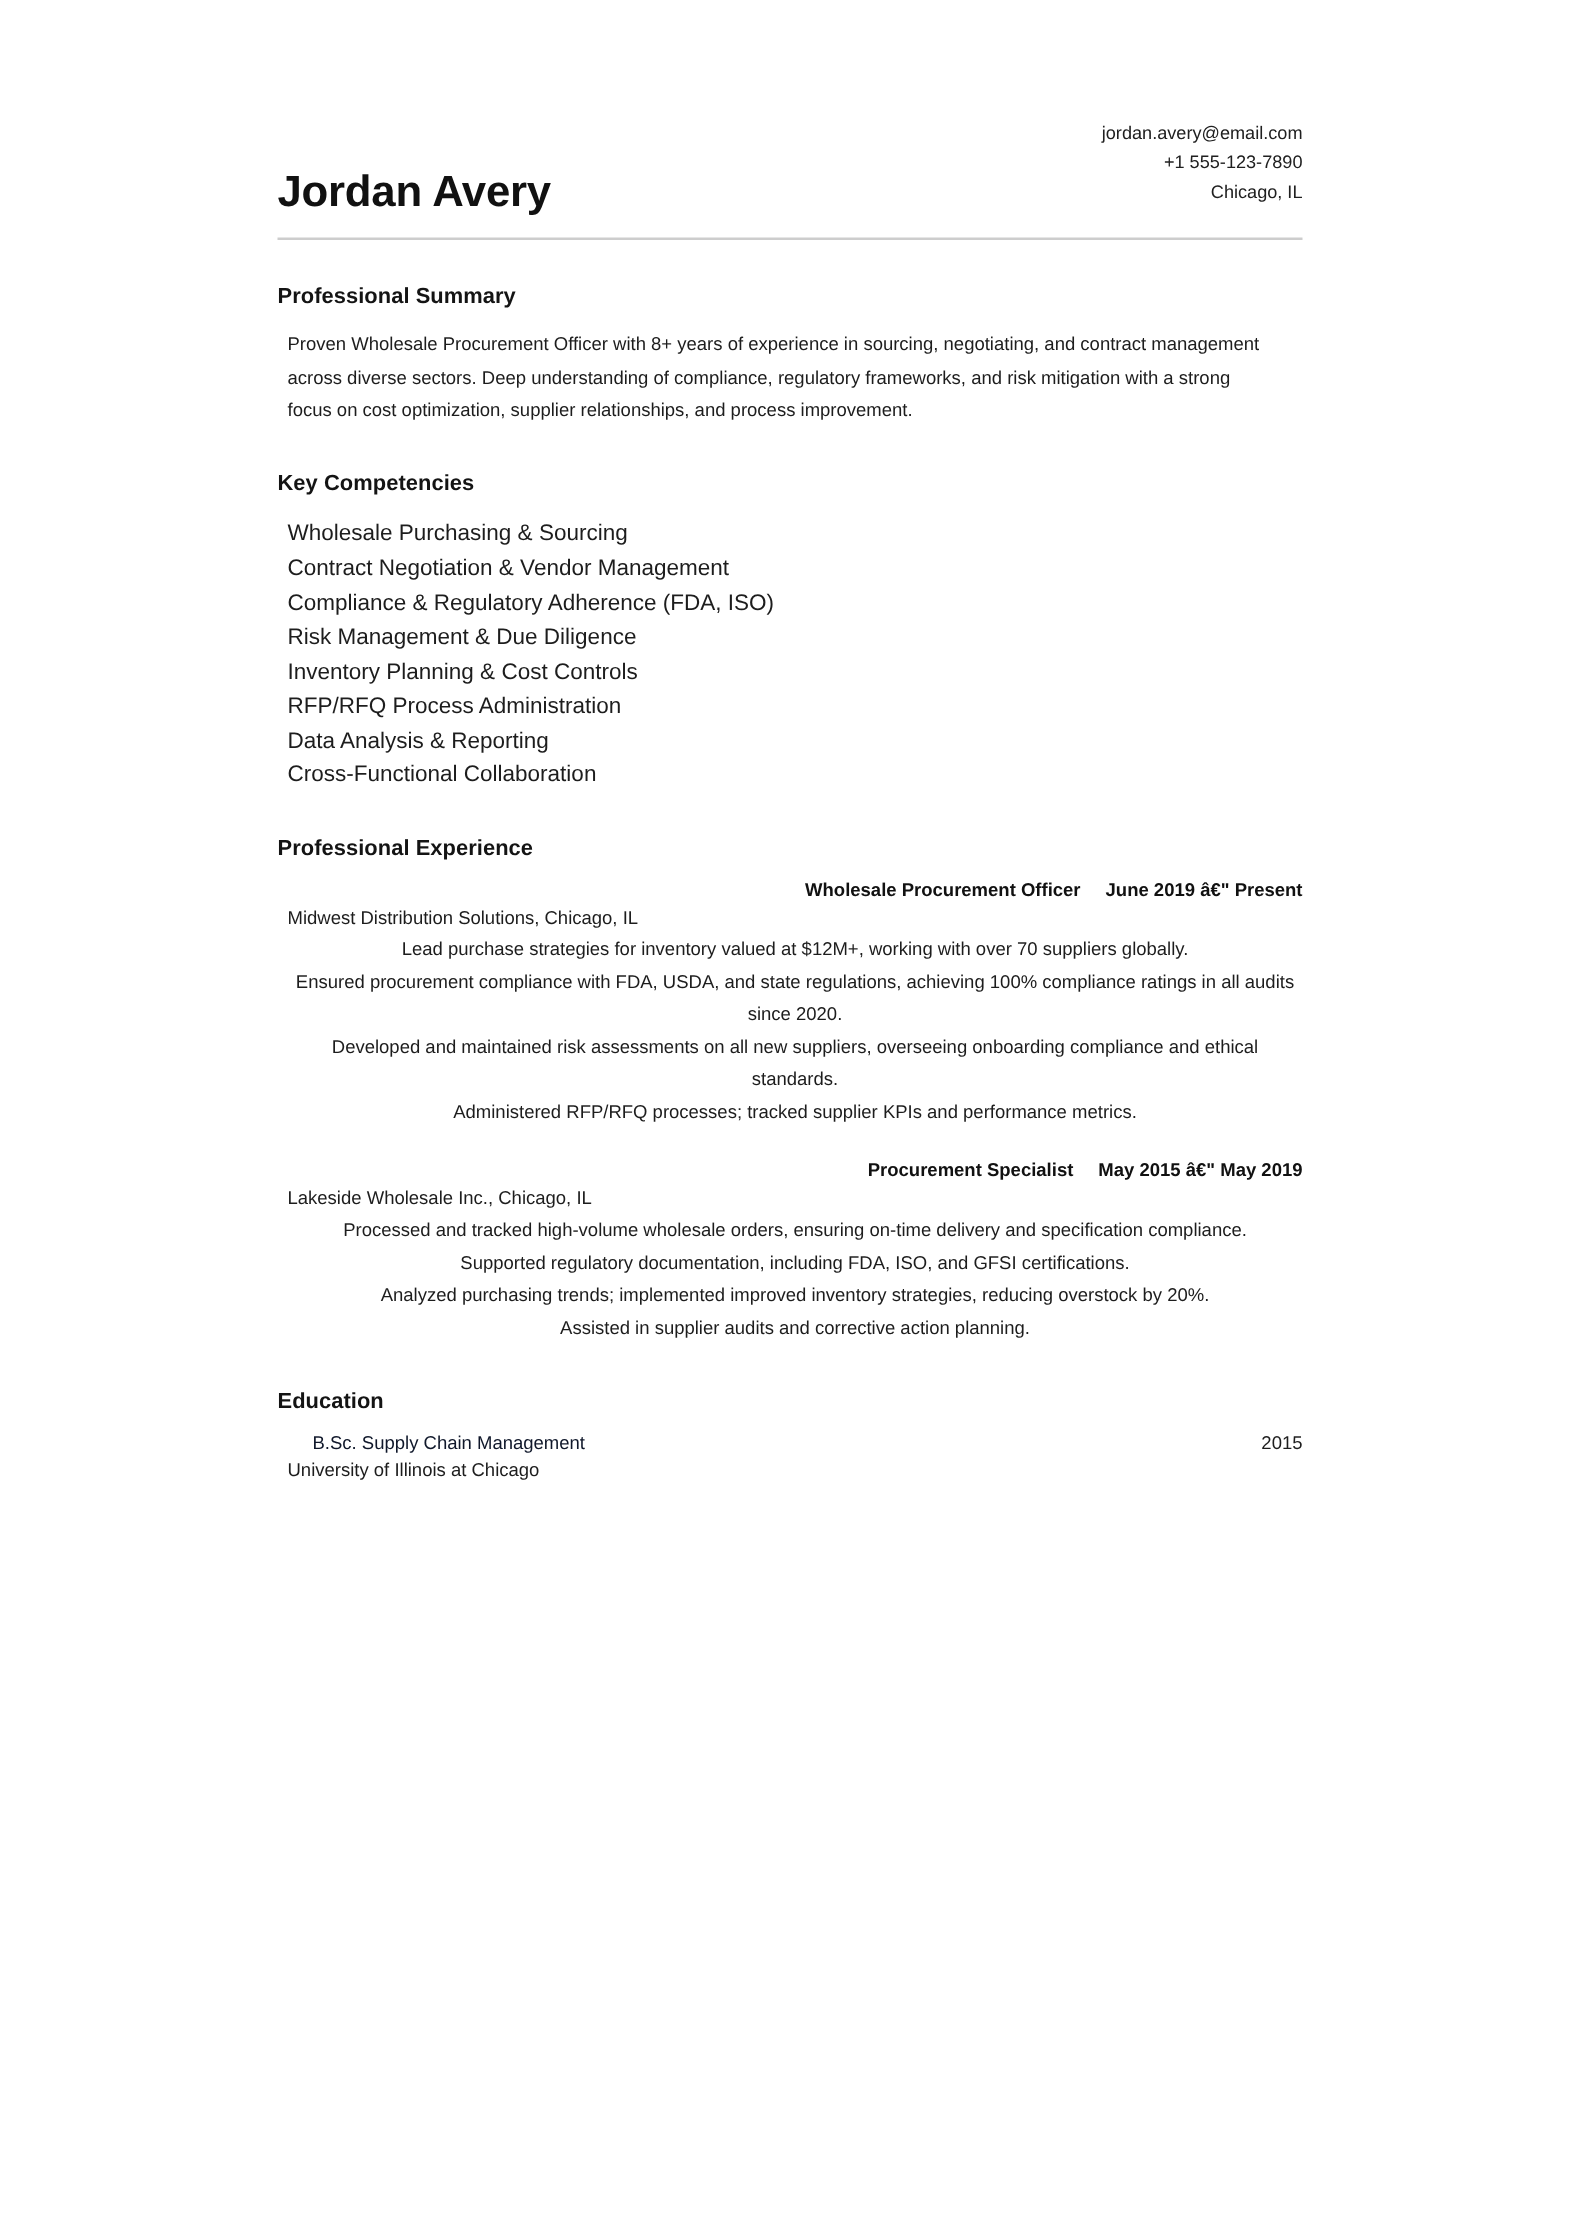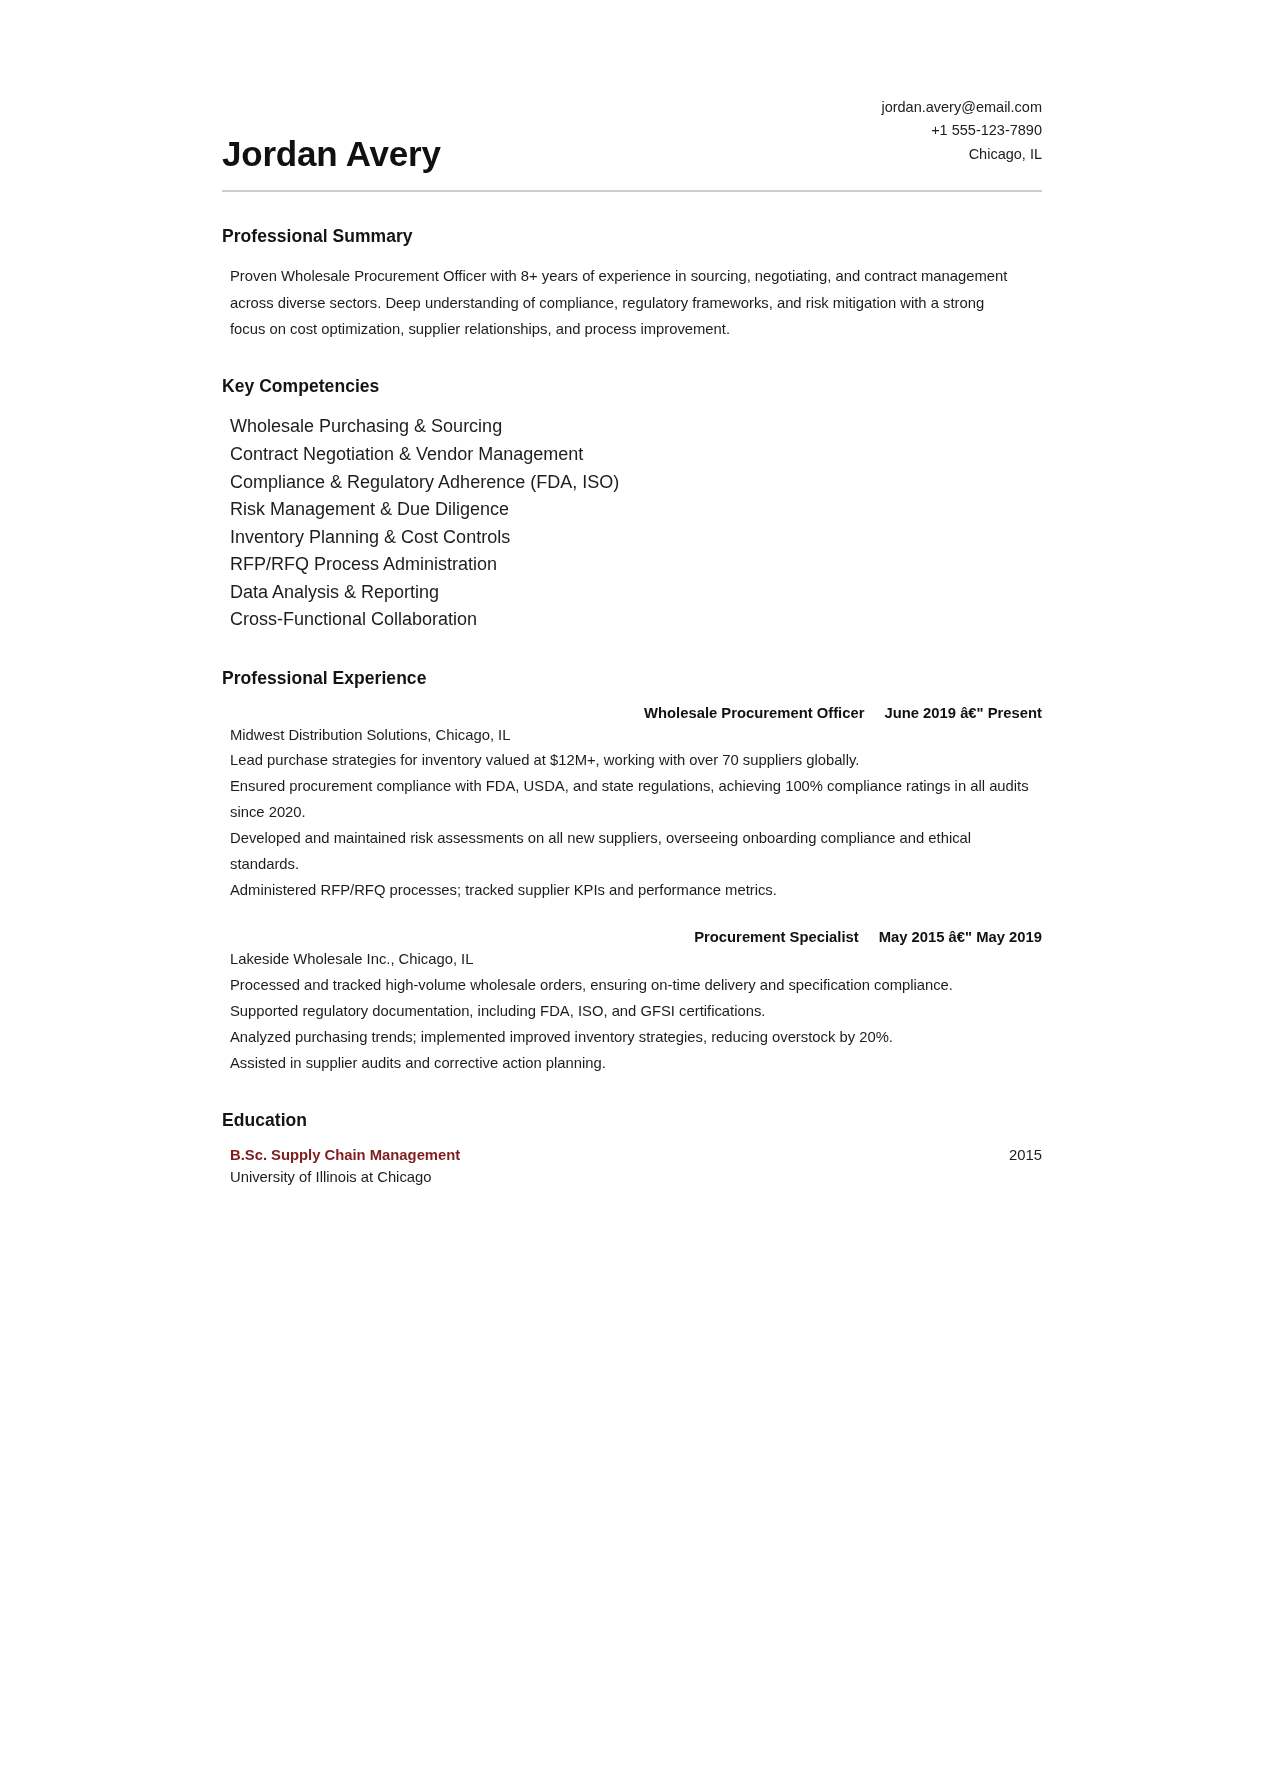--- a/index.html
+++ b/index.html
@@ -113,38 +113,40 @@
   .job-org {
     font-size: 14.8px;
     line-height: 1.72;
     color: #1d1d1d;
     margin-top: 2px;
   }
   .job-bullets {
     list-style: none;
     margin: 0;
     padding: 0;
+    text-align: center;
   }
   .job-bullets li {
     font-size: 14.8px;
     line-height: 1.75;
     color: #1d1d1d;
   }
 
   
   .edu { margin: 0 0 0 8px; }
   .edu-head {
     display: flex;
     justify-content: space-between;
     align-items: baseline;
   }
   .edu-degree {
     font-size: 14.8px;
-    font-weight: 700;
-    color: #7f1d1d;
+    font-weight: 400;
+    color: #0f172a;
+    margin-left: 20px;
   }
   .edu-year {
     font-size: 14.8px;
     color: #1d1d1d;
     white-space: nowrap;
     padding-left: 20px;
   }
   .edu-school {
     font-size: 14.8px;
     line-height: 1.72;

